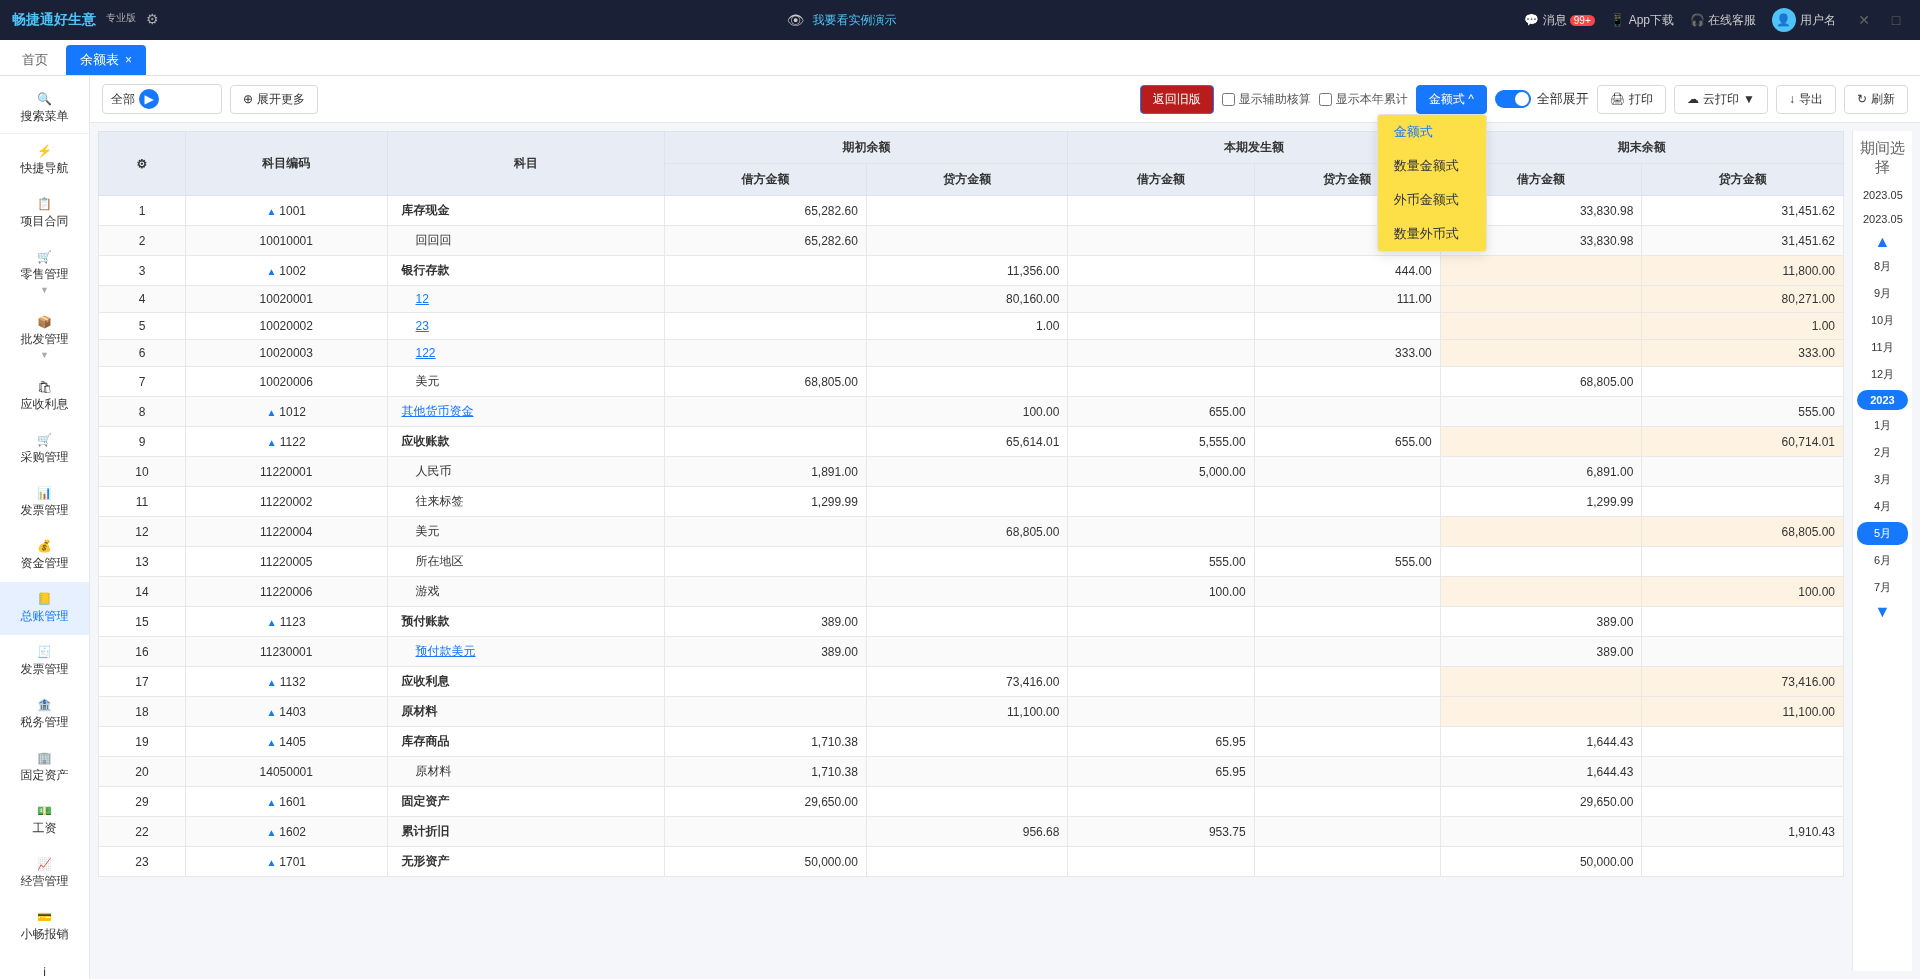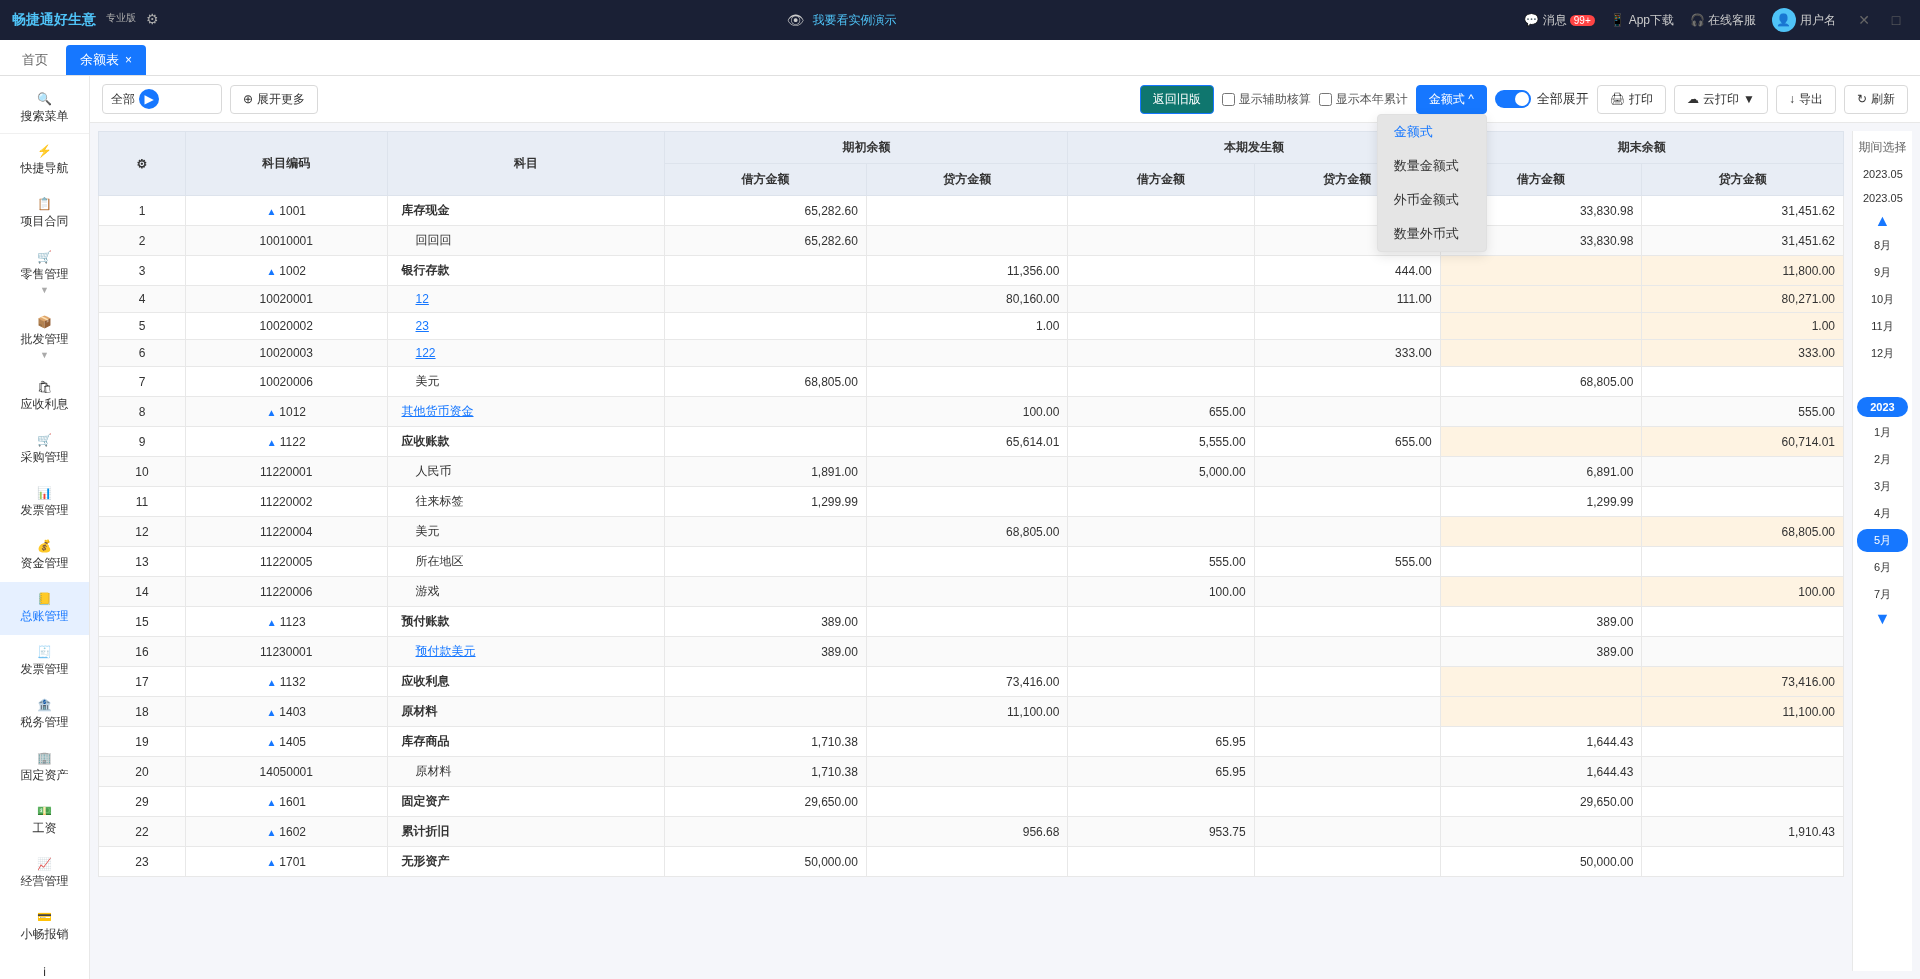--- a/index.html
+++ b/index.html
@@ -28,57 +28,57 @@
     .sidebar-search { font-size: 12px; color: #333; padding: 8px 0; cursor: pointer; text-align: center; border-bottom: 1px solid #f0f0f0; width: 100%; display: flex; flex-direction: column; align-items: center; gap: 2px; }
     .sidebar-item { font-size: 12px; color: #333; padding: 10px 0; cursor: pointer; text-align: center; width: 100%; display: flex; flex-direction: column; align-items: center; gap: 2px; }
     .sidebar-item.active { background: #e6f0ff; color: #1677ff; }
 
     
     .content { flex: 1; display: flex; flex-direction: column; background: #f5f6fa; overflow: hidden; }
 
     
     .toolbar { display: flex; align-items: center; padding: 8px 12px; background: #fff; border-bottom: 1px solid #e8e8e8; gap: 8px; flex-wrap: wrap; }
     .btn { padding: 5px 12px; border-radius: 4px; border: 1px solid #d9d9d9; background: #fff; cursor: pointer; font-size: 12px; color: #333; display: flex; align-items: center; gap: 4px; }
-    .btn-primary { background: #0f766e; color: #fff; border-color: #1677ff; }
+    .btn-primary { background: #b91c1c; color: #fff; border-color: #1677ff; }
     .btn-active { background: #1677ff; color: #fff; border-color: #1677ff; }
     .search-box { border: 1px solid #d9d9d9; border-radius: 4px; padding: 4px 8px; font-size: 12px; width: 120px; display: flex; align-items: center; gap: 4px; }
     .search-text { color: #333; }
     .arrow-btn { background: #1677ff; color: #fff; border: none; border-radius: 50%; width: 20px; height: 20px; display: flex; align-items: center; justify-content: center; cursor: pointer; font-size: 12px; }
     .toggle-switch { display: flex; align-items: center; gap: 6px; }
     .toggle { width: 36px; height: 18px; background: #1677ff; border-radius: 9px; position: relative; cursor: pointer; }
     .toggle-knob { width: 14px; height: 14px; background: #fff; border-radius: 50%; position: absolute; top: 2px; right: 2px; }
     .toolbar-right { margin-left: auto; display: flex; align-items: center; gap: 8px; }
     .checkbox-label { display: flex; align-items: center; gap: 4px; font-size: 12px; color: #555; }
     .checkbox-label input { width: 13px; height: 13px; }
 
     
     .dropdown-container { position: relative; }
-    .dropdown-menu { position: absolute; top: 100%; right: 0; background: #e5e5e5; border: 1px solid #e0e0e0; border-radius: 4px; box-shadow: 0 4px 12px rgba(0,0,0,0.1); z-index: 100; min-width: 110px; }
+    .dropdown-menu { position: absolute; top: 100%; right: 0; background: #fde047; border: 1px solid #e0e0e0; border-radius: 4px; box-shadow: 0 4px 12px rgba(0,0,0,0.1); z-index: 100; min-width: 110px; }
     .dropdown-item { padding: 8px 16px; font-size: 13px; color: #333; cursor: pointer; }
     .dropdown-item.selected { color: #1677ff; }
 
     
     .table-container { flex: 1; overflow: auto; padding: 8px; display: flex; gap: 8px; }
     .main-table-wrap { flex: 1; overflow: auto; }
 
     
     .data-table { width: 100%; border-collapse: collapse; background: #fff; font-size: 12px; }
     .data-table th { background: #e8edf5; color: #333; font-weight: 600; padding: 7px 8px; border: 1px solid #dde3ec; text-align: center; white-space: nowrap; }
     .data-table td { padding: 6px 8px; border: 1px solid #e8e8e8; text-align: right; white-space: nowrap; }
     .data-table td.center { text-align: center; }
     .data-table td.left { text-align: left; }
     .data-table tr:nth-child(even) { background: #fafafa; }
     .td-highlight { background: #fef3e2 !important; color: #333; }
 
     
     .right-panel { width: 60px; background: #fff; border-left: 1px solid #e8e8e8; display: flex; flex-direction: column; align-items: center; padding: 8px 4px; gap: 4px; font-size: 11px; }
-    .period-title { font-size: 12px; color: #666; text-align: center; margin-bottom: 4px; }
+    .period-title { font-size: 15px; color: #666; text-align: center; margin-bottom: 4px; }
     .period-item { padding: 4px 6px; width: 100%; text-align: center; font-size: 11px; cursor: pointer; color: #333; border-radius: 2px; }
     .period-item.active { background: #1677ff; color: #fff; border-radius: 10px; }
-    .period-item.current-year { color: #1677ff; font-weight: bold; margin-top: 28px; }
+    .period-item.current-year { color: #1677ff; font-weight: bold; }
     .nav-arrow { color: #1677ff; cursor: pointer; font-size: 16px; text-align: center; }
 
     
     .win-controls { display: flex; gap: 8px; font-size: 14px; color: #666; }
     .win-btn { cursor: pointer; width: 24px; height: 24px; display: flex; align-items: center; justify-content: center; }
 
     
     .col-group-header { background: #dbe5f5; }
   </style>
 </head>

